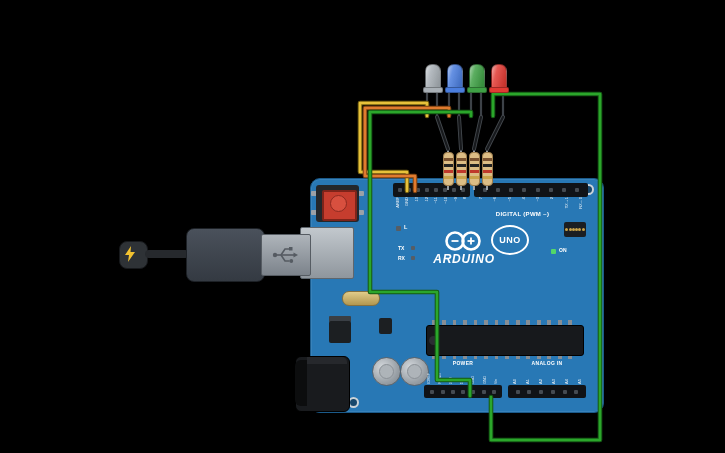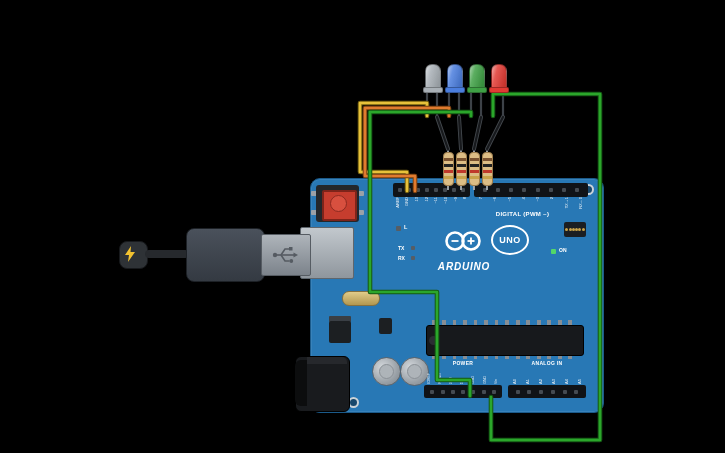--- a/index.html
+++ b/index.html
@@ -51,22 +51,22 @@
   .ind-l{left:396px;top:226px;} .lbl-l{left:404px;top:225px;font-size:5.5px;}
   .lbl-tx{left:398px;top:246px;} .ind-tx{left:411px;top:246px;width:4px;height:4px;}
   .lbl-rx{left:398px;top:256px;} .ind-rx{left:411px;top:256px;width:4px;height:4px;}
   .on-led{left:551px;top:249px;width:5px;height:5px;background:#53d769;border-radius:1px;}
   .on-label{left:559px;top:248px;}
 
   
   .logo{left:441px;top:227px;}
   .uno-oval{left:491px;top:225px;width:34px;height:26px;border:2px solid #fff;border-radius:50%;
             display:flex;align-items:center;justify-content:center;color:#fff;font-weight:bold;font-size:9px;letter-spacing:.5px;}
-  .arduino-name{left:432px;top:261px;width:64px;text-align:center;color:#fff;
-                font-weight:bold;font-style:italic;font-size:10px;letter-spacing:.8px;}
+  .arduino-name{left:432px;top:252px;width:64px;text-align:center;color:#fff;
+                font-weight:bold;font-style:italic;font-size:12px;letter-spacing:.8px;}
 
   
   .icsp{left:564px;top:222px;width:22px;height:15px;background:#1b1e22;border-radius:2px;
         display:flex;flex-wrap:wrap;align-items:center;justify-content:space-evenly;padding:1px;box-sizing:border-box;}
   .icsp i{width:3px;height:3px;background:#c9a34a;border-radius:50%;}
 
   
   .crystal{left:342px;top:291px;width:36px;height:13px;border-radius:7px;
            background:linear-gradient(180deg,#e0cc8a,#b2974f);border:1px solid #837040;}
   .vreg-tab{left:329px;top:316px;width:22px;height:6px;background:#3a3f45;border-radius:1px;}

